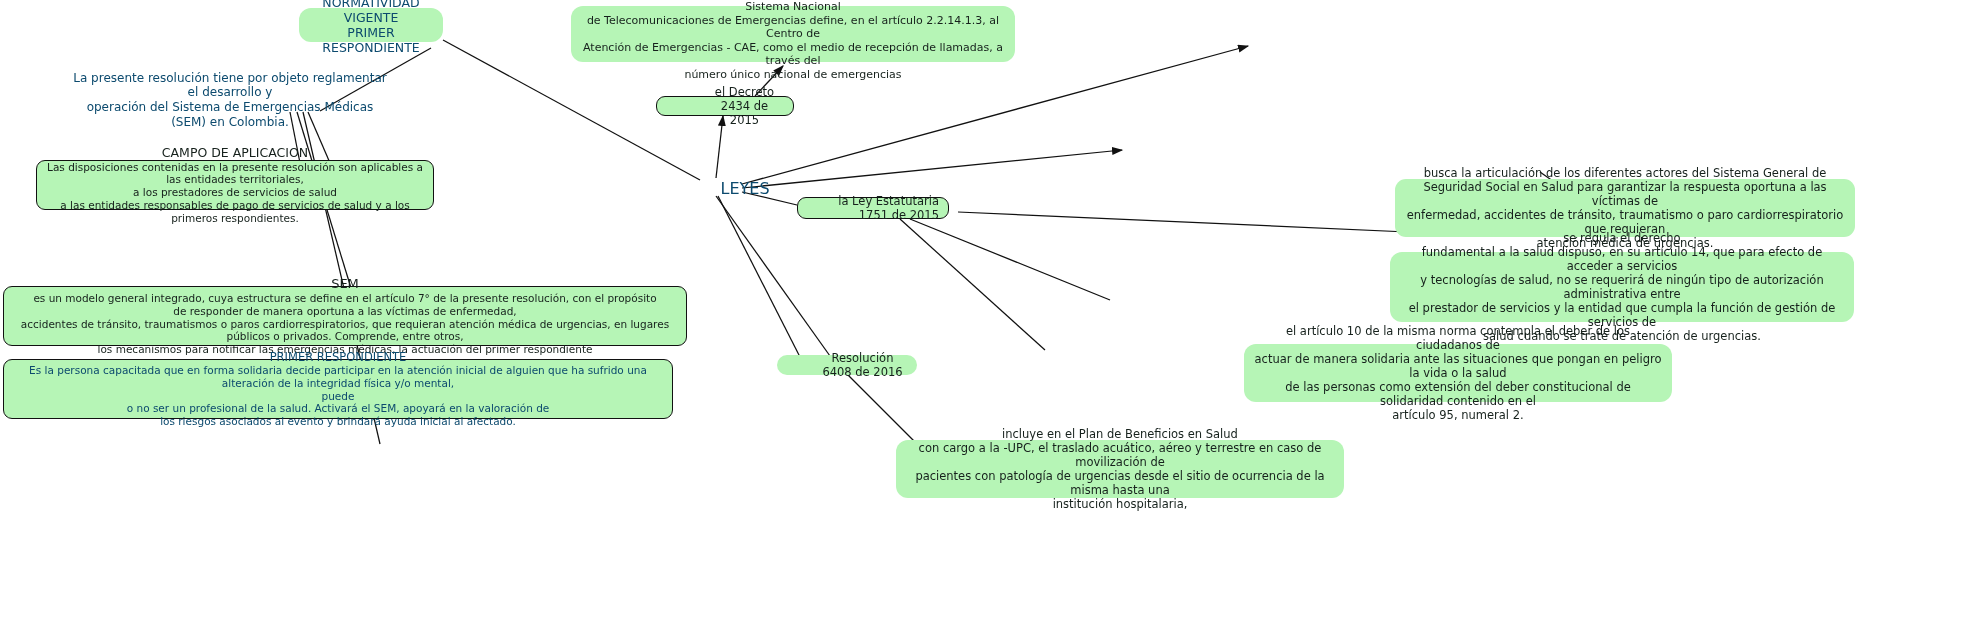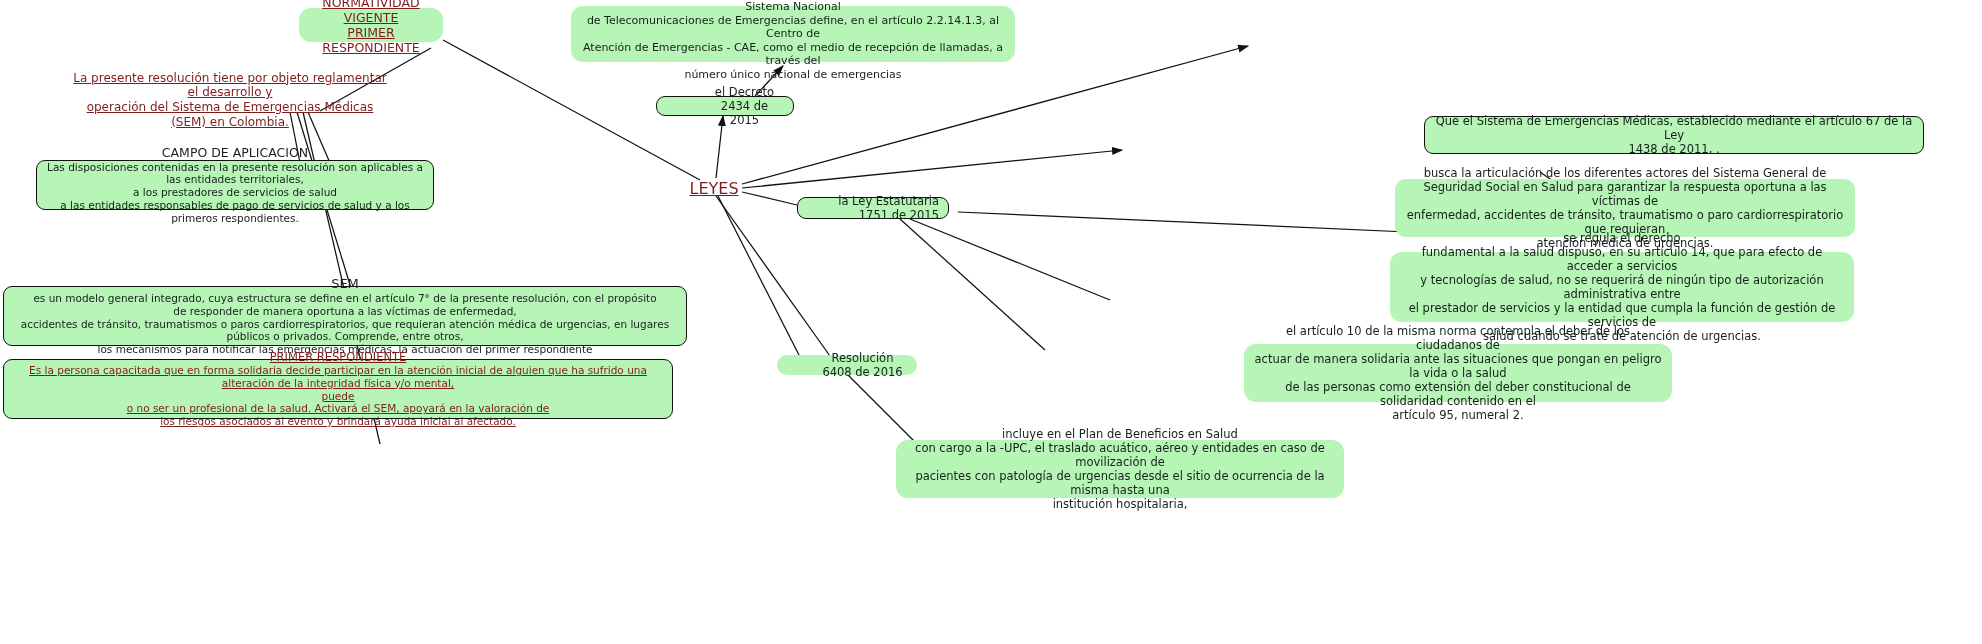--- a/index.html
+++ b/index.html
@@ -31,30 +31,30 @@
 
   
   .soft{
     border:none;
     background:#b6f5b6;
     border-radius:12px;
   }
   .plain{
     background:transparent;border:none;border-radius:0;
   }
-  .grn{color:#7f1d1d;text-decoration:underline;}
+  .grn{color:#0c4a6e;}
   .drk{color:#16211c;}
 
   .f10{font-size:10.5px;}
   .f11{font-size:11px;}
   .f115{font-size:11.5px;}
   .f12{font-size:12px;}
   .f125{font-size:12.5px;}
   .f13{font-size:13px;}
-  .f16{font-size:16px;}
+  .f16{font-size:16px;margin-left:31px;}
 </style>
 </head>
 <body>
 
 <div id="canvas">
 
   <svg class="edges" viewBox="0 0 1982 644" xmlns="http://www.w3.org/2000/svg">
     <defs>
       <marker id="arrow" markerWidth="10" markerHeight="10" refX="8" refY="3.2" orient="auto" markerUnits="strokeWidth">
         <path d="M0,0 L9,3.2 L0,6.4 z" fill="#111111"></path>
@@ -147,24 +147,20 @@
 
   <div class="node f115 drk" style="left:797px;top:197px;width:152px;height:22px;text-align:right;">
     <span>la Ley Estatutaria 1751 de 2015</span>
   </div>
 
   <div class="node soft f115 drk" style="left:777px;top:355px;width:140px;height:20px;padding-left:40px;">
     <span>Resolución 6408 de 2016</span>
   </div>
 
 
-  <div class="node f115 drk" style="left:1424px;top:116px;width:500px;height:38px;">
-    <span>Que el Sistema de Emergencias Médicas, establecido mediante el artículo 67 de la Ley
-1438 de 2011, .</span>
-  </div>
 
   <div class="node soft f115 drk" style="left:1395px;top:179px;width:460px;height:58px;border-radius:11px;">
     <span>busca la articulación de los diferentes actores del Sistema General de
 Seguridad Social en Salud para garantizar la respuesta oportuna a las víctimas de
 enfermedad, accidentes de tránsito, traumatismo o paro cardiorrespiratorio que requieran
 atención médica de urgencias.</span>
   </div>
 
   <div class="node soft f115 drk" style="left:1390px;top:252px;width:464px;height:70px;">
     <span>se regula el derecho
@@ -176,18 +172,18 @@
 
   <div class="node soft f115 drk" style="left:1244px;top:344px;width:428px;height:58px;">
     <span>el artículo 10 de la misma norma contempla el deber de los ciudadanos de
 actuar de manera solidaria ante las situaciones que pongan en peligro la vida o la salud
 de las personas como extensión del deber constitucional de solidaridad contenido en el
 artículo 95, numeral 2.</span>
   </div>
 
   <div class="node soft f115 drk" style="left:896px;top:440px;width:448px;height:58px;">
     <span>incluye en el Plan de Beneficios en Salud
-con cargo a la -UPC, el traslado acuático, aéreo y entidades en caso de movilización de
+con cargo a la -UPC, el traslado acuático, aéreo y terrestre en caso de movilización de
 pacientes con patología de urgencias desde el sitio de ocurrencia de la misma hasta una
 institución hospitalaria,</span>
   </div>
 
 </div>
 
 </body></html>

